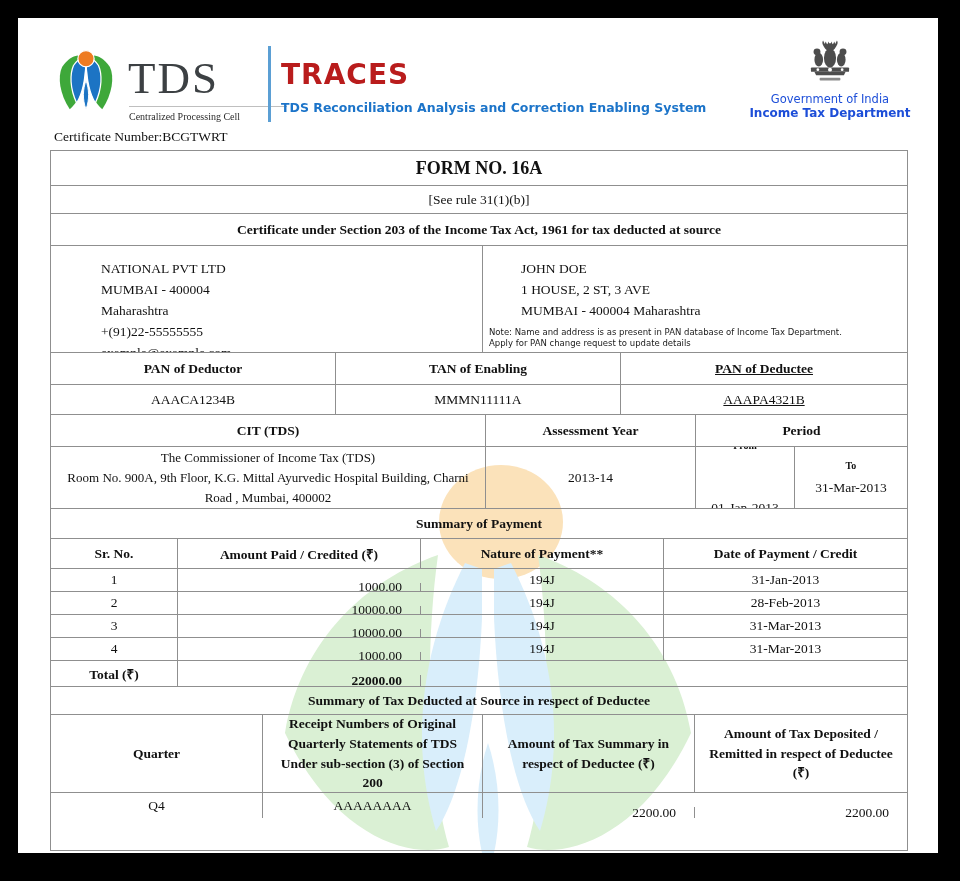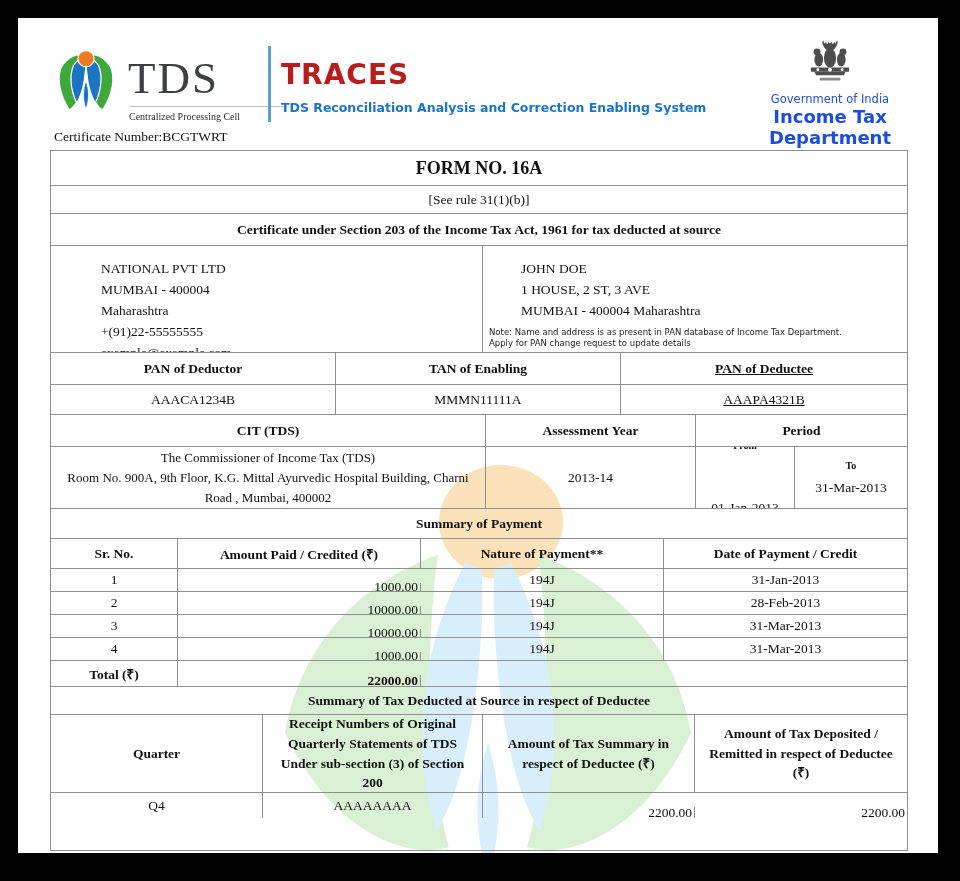--- a/index.html
+++ b/index.html
@@ -19,38 +19,38 @@
     border-top:1px solid #bfbfbf;padding-top:4px;}
   .v-divider{position:absolute;left:250px;top:28px;width:3px;height:76px;background:#5b9fd4;}
   .traces-title{position:absolute;left:263px;top:40px;font-family:"DejaVu Sans",sans-serif;
     font-weight:bold;font-size:28px;color:#b91c1c;letter-spacing:1px;}
   .traces-sub{position:absolute;left:263px;top:82px;font-family:"DejaVu Sans",sans-serif;
     font-weight:bold;font-size:12.5px;color:#1c74c9;}
   .govt{position:absolute;left:730px;top:20px;width:164px;text-align:center;
     font-family:"DejaVu Sans",sans-serif;color:#1d4ed8;}
   .govt svg{display:block;margin:0 auto;}
   .govt-line1{font-size:11.5px;margin-top:2px;}
-  .govt-line2{font-size:18px;font-weight:bold;}
+  .govt-line2{font-size:12px;font-weight:bold;}
   .cert-num{position:absolute;left:36px;top:111px;font-size:13.5px;}
   
   .watermark{position:absolute;left:255px;top:425px;width:430px;height:430px;z-index:0;}
   
   .doc-table{
     position:absolute;left:32px;top:132px;width:858px;height:701px;
     border:1px solid #8f8f8f;box-sizing:border-box;z-index:1;background:transparent;
   }
   .trow{display:flex;border-bottom:1px solid #8f8f8f;box-sizing:border-box;}
   .trow.last{border-bottom:none;}
   .tcell{border-right:1px solid #8f8f8f;box-sizing:border-box;display:flex;
     align-items:center;justify-content:center;text-align:center;font-size:13.5px;
     overflow:hidden;}
   .tcell.lastc{border-right:none;}
   .bold{font-weight:bold;}
   .pre{white-space:pre-line;}
-  .amount{justify-content:flex-end;text-align:right;padding-right:2px;margin-top:14px;}
+  .amount{justify-content:flex-end;text-align:right;padding-right:18px;margin-top:14px;}
   
   .h-form{height:35px;} .h-rule{height:28px;} .h-cert{height:32px;}
   .h-phead{height:32px;} .h-pval{height:107px;}
   .h-idh{height:32px;} .h-idv{height:30px;}
   .h-cith{height:32px;} .h-citv{height:62px;}
   .h-sop{height:30px;} .h-payh{height:30px;} .h-payr{height:23px;}
   .h-tot{height:26px;} .h-tdst{height:28px;} .h-tdsh{height:78px;} .h-tdsr{height:25px;}
   
   .w-full{flex:0 0 856px;}
   .w-half1{flex:0 0 432px;} .w-half2{flex:0 0 424px;}

